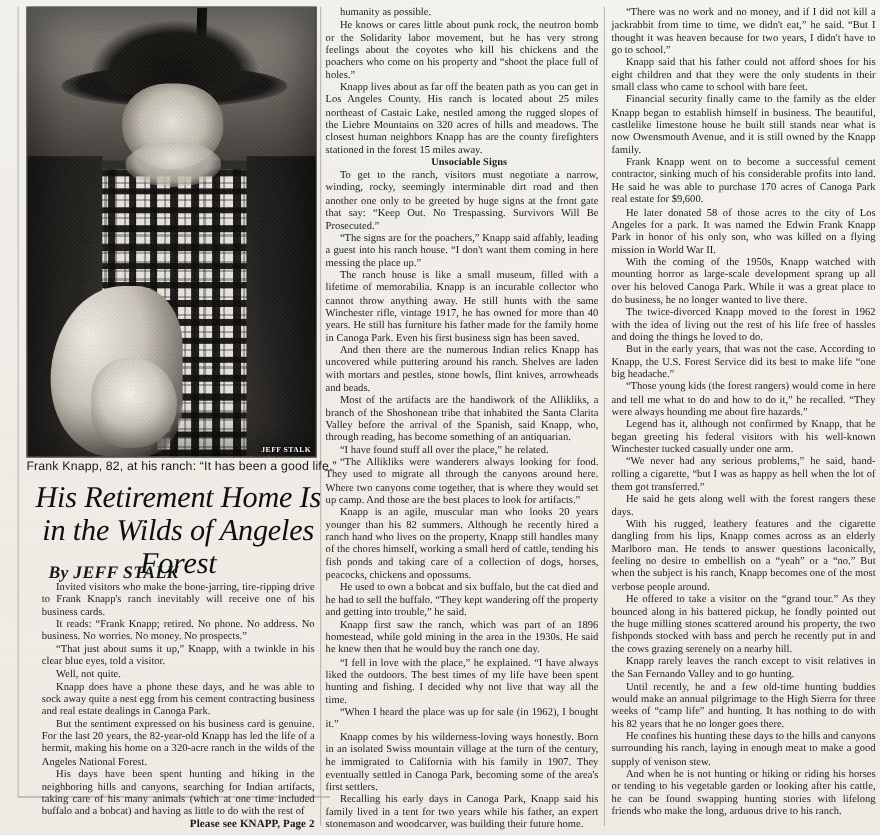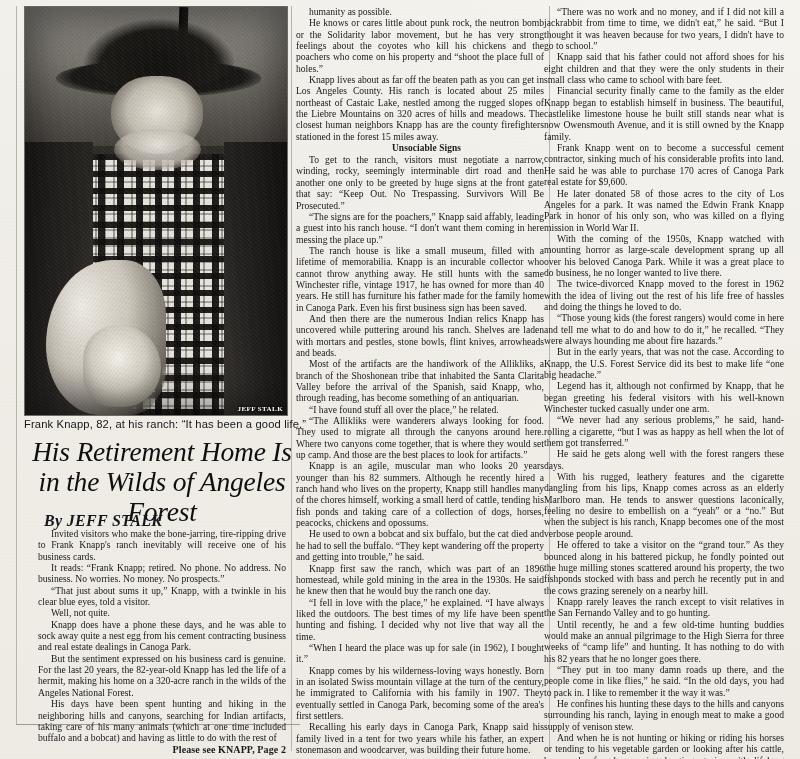--- a/index.html
+++ b/index.html
@@ -13,21 +13,21 @@
   .page{
     position:absolute;inset:0;
     background:
       radial-gradient(ellipse at 20% 10%, rgba(0,0,0,0.02), rgba(0,0,0,0) 60%),
       linear-gradient(180deg,#f6f4ef 0%,#f1eee8 55%,#eeebe4 100%);
   }
   
   .col{position:absolute;top:0;box-sizing:border-box;}
   #col1{left:10px;width:283px;height:759px;}
   #col2{left:296px;width:248px;height:668px;}
-  #col3{left:544px;width:240px;height:759px;}
+  #col3{left:556px;width:240px;height:759px;}
 
   .col-rule{position:absolute;top:6px;bottom:8px;width:1px;background:#b9b5ac;}
   #rule1{left:291px;}
   #rule2{left:549px;}
 
   
   .photo-frame{
     position:absolute;left:14px;top:6px;width:262px;height:408px;
     border:1px solid #6e6a63;background:#2b2b2b;overflow:hidden;
   }
@@ -216,29 +216,28 @@
 
   <div class="col" id="col3">
     <div class="body" id="col3-body">
         <p>“There was no work and no money, and if I did not kill a jackrabbit from time to time, we didn't eat,” he said. “But I thought it was heaven because for two years, I didn't have to go to school.”</p>
         <p>Knapp said that his father could not afford shoes for his eight children and that they were the only students in their small class who came to school with bare feet.</p>
         <p>Financial security finally came to the family as the elder Knapp began to establish himself in business. The beautiful, castlelike limestone house he built still stands near what is now Owensmouth Avenue, and it is still owned by the Knapp family.</p>
         <p>Frank Knapp went on to become a successful cement contractor, sinking much of his considerable profits into land. He said he was able to purchase 170 acres of Canoga Park real estate for $9,600.</p>
         <p>He later donated 58 of those acres to the city of Los Angeles for a park. It was named the Edwin Frank Knapp Park in honor of his only son, who was killed on a flying mission in World War II.</p>
         <p>With the coming of the 1950s, Knapp watched with mounting horror as large-scale development sprang up all over his beloved Canoga Park. While it was a great place to do business, he no longer wanted to live there.</p>
         <p>The twice-divorced Knapp moved to the forest in 1962 with the idea of living out the rest of his life free of hassles and doing the things he loved to do.</p>
+        <p>But in the early years, that was not the case. According to Knapp, the U.S. Forest Service did its best to make life “one big headache.”</p>
         <p>“Those young kids (the forest rangers) would come in here and tell me what to do and how to do it,” he recalled. “They were always hounding me about fire hazards.”</p>
-        <p>But in the early years, that was not the case. According to Knapp, the U.S. Forest Service did its best to make life “one big headache.”</p>
         <p>Legend has it, although not confirmed by Knapp, that he began greeting his federal visitors with his well-known Winchester tucked casually under one arm.</p>
         <p>“We never had any serious problems,” he said, hand-rolling a cigarette, “but I was as happy as hell when the lot of them got transferred.”</p>
         <p>He said he gets along well with the forest rangers these days.</p>
         <p>With his rugged, leathery features and the cigarette dangling from his lips, Knapp comes across as an elderly Marlboro man. He tends to answer questions laconically, feeling no desire to embellish on a “yeah” or a “no.” But when the subject is his ranch, Knapp becomes one of the most verbose people around.</p>
         <p>He offered to take a visitor on the “grand tour.” As they bounced along in his battered pickup, he fondly pointed out the huge milling stones scattered around his property, the two fishponds stocked with bass and perch he recently put in and the cows grazing serenely on a nearby hill.</p>
         <p>Knapp rarely leaves the ranch except to visit relatives in the San Fernando Valley and to go hunting.</p>
         <p>Until recently, he and a few old-time hunting buddies would make an annual pilgrimage to the High Sierra for three weeks of “camp life” and hunting. It has nothing to do with his 82 years that he no longer goes there.</p>
-        <p>“They put in too many damn roads up there, and the people come in like flies,” he said. “In the old days, you had to pack in. I like to remember it the way it was.”</p>
         <p>He confines his hunting these days to the hills and canyons surrounding his ranch, laying in enough meat to make a good supply of venison stew.</p>
         <p>And when he is not hunting or hiking or riding his horses or tending to his vegetable garden or looking after his cattle, he can be found swapping hunting stories with lifelong friends who make the long, arduous drive to his ranch.</p>
       </div>
   </div>
 
   <div class="scan-speckle"></div>
 </div>
 
 </body></html>

